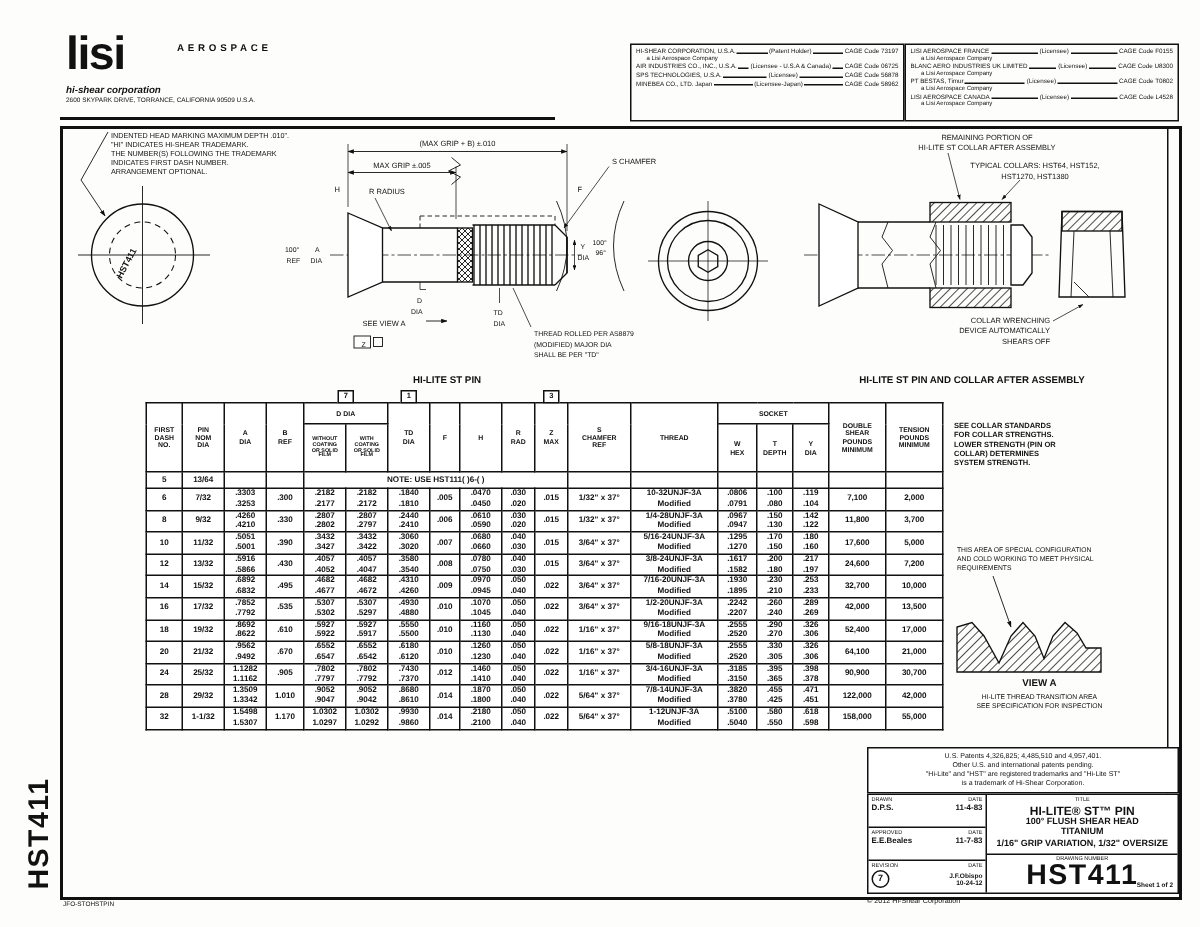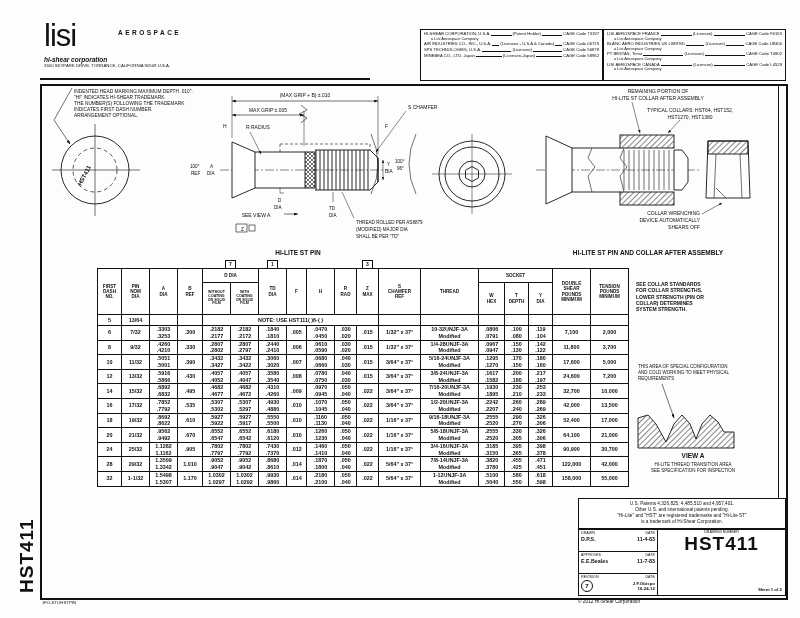--- a/index.html
+++ b/index.html
@@ -1,19 +1,19 @@
 <!DOCTYPE html>
 <html><head>
 <meta charset="utf-8">
 <style>
   html,body{margin:0;padding:0;background:#e8e8e6;}
   .sheet{position:relative;width:800px;height:618px;background:#fdfdfb;font-family:"Liberation Sans",sans-serif;color:#111;overflow:hidden;}
   .abs{position:absolute;}
   
-  .brand{font-weight:normal;font-size:31px;letter-spacing:-1px;line-height:28px;}
+  .brand{font-weight:bold;font-size:31px;letter-spacing:-1px;line-height:28px;}
   .division{font-size:6.5px;font-weight:bold;letter-spacing:2.5px;}
   .subsidiary{font-size:6.5px;font-weight:bold;font-style:italic;}
   .address{font-size:4.3px;}
   .logo-rule{height:2px;background:#111;}
   .companies{display:flex;font-size:4.2px;line-height:1.12;}
   .co-col{border:1px solid #111;padding:2px 3px;width:50%;box-sizing:border-box;}
   .co-line{display:flex;align-items:flex-end;white-space:nowrap;}
   .fill{flex:1;border-top:0.8px solid #111;margin:0 1px 1px 1px;min-width:4px;}
   .co-sub{display:block;margin-left:7px;font-size:4px;}
   .co{margin-bottom:1px;}
@@ -1013,20 +1013,27 @@
         <div class="tb-vals" style="align-items:center;">
           <span class="rev-circ">7</span>
           <span style="text-align:right;font-size:4.4px;line-height:5.2px;">
             <span style="display:block;">J.F.Obispo</span>
             <span style="display:block;">10-24-12</span>
           </span>
         </div>
       </div>
     </div>
     <div class="tb-right">
+      <div class="tb-title">
+        <div class="lbl">TITLE</div>
+        <div class="doc-title">HI-LITE® ST™ PIN</div>
+        <div class="doc-sub">100° FLUSH SHEAR HEAD</div>
+        <div class="doc-sub">TITANIUM</div>
+        <div class="doc-sub">1/16" GRIP VARIATION, 1/32" OVERSIZE</div>
+      </div>
       <div class="tb-number">
         <div class="lbl">DRAWING NUMBER</div>
         <div class="doc-number">HST411</div>
         <div class="sheetref">Sheet 1 of 2</div>
       </div>
     </div>
   </div>
   <div class="abs copyright" style="left:578px;top:599px;">© 2012 Hi-Shear Corporation</div>
 
   <div class="abs side-label" style="left:16px;top:593px;">HST411</div>

